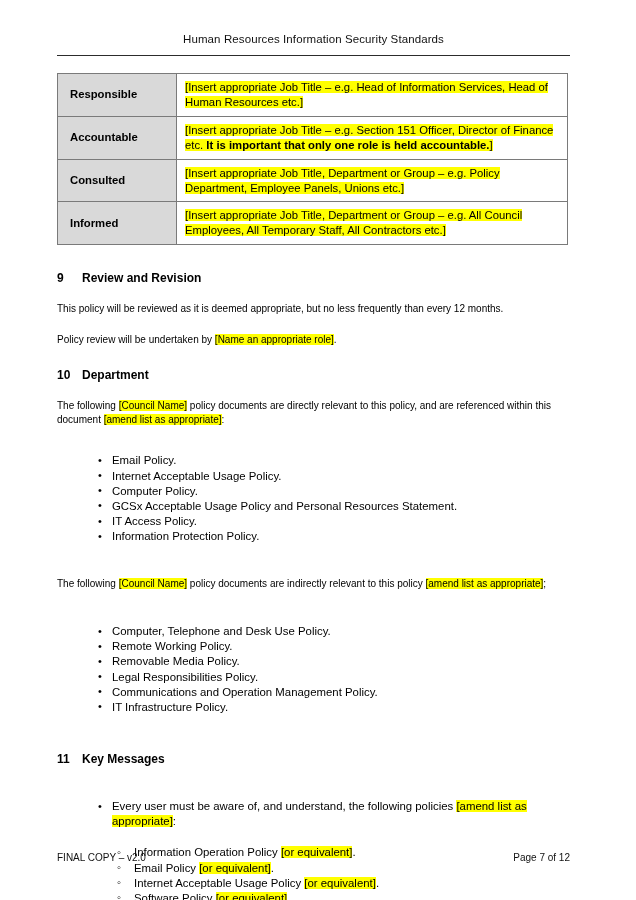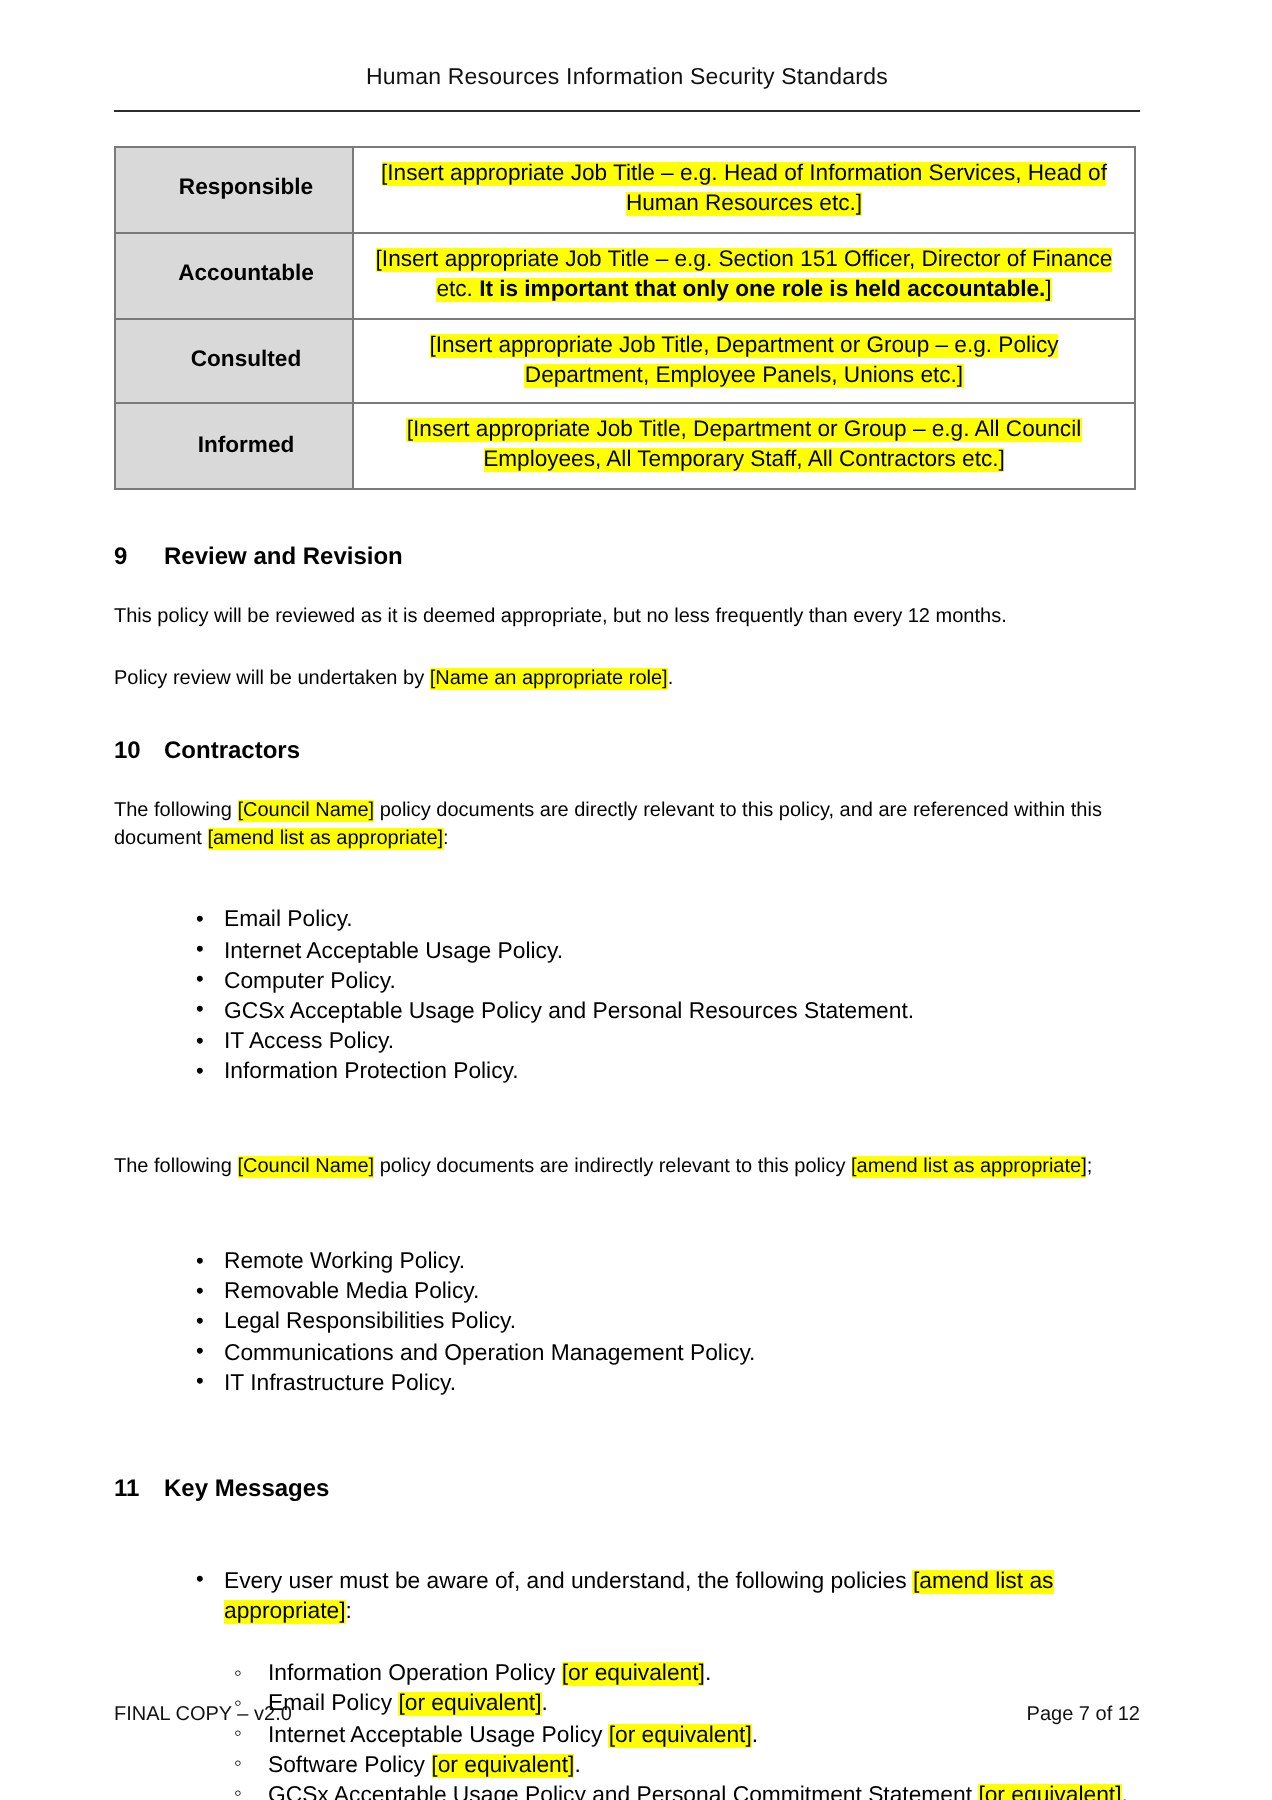--- a/index.html
+++ b/index.html
@@ -40,21 +40,20 @@
     width: 100%;
   }
 
   
   .raci-table {
     margin-top: 17px;
     border-collapse: collapse;
     width: 511px;
     table-layout: fixed;
     border: 1.5px solid #6e6e6e;
-    text-align: center;
   }
   .raci-table td {
     border: 1px solid #7a7a7a;
     vertical-align: middle;
     font-size: 11.3px;
     line-height: 1.32;
   }
   .raci-label {
     width: 106px;
     background: #d9d9d9;
@@ -210,21 +209,21 @@
     <div class="sp-md"></div>
 
     <p class="body">
       <span>Policy review will be undertaken by </span><span class="hl">[Name an appropriate role]</span><span>.</span>
     </p>
 
     <div class="sp-lg"></div>
 
     <h2 class="section">
       <span class="num">10</span>
-      <span>Contractors</span>
+      <span>Department</span>
     </h2>
 
     <div class="sp-md"></div>
 
     <p class="body">
       <span>The following </span><span class="hl">[Council Name]</span><span> policy documents are directly relevant to this policy, and are referenced within this document </span><span class="hl">[amend list as appropriate]</span><span>:</span>
     </p>
 
     <div class="sp-sm"></div>
 
@@ -239,20 +238,21 @@
 
     <div class="sp-md"></div>
 
     <p class="body">
       <span>The following </span><span class="hl">[Council Name]</span><span> policy documents are indirectly relevant to this policy </span><span class="hl">[amend list as appropriate]</span><span>;</span>
     </p>
 
     <div class="sp-md"></div>
 
     <ul class="bullets">
+      <li>Computer, Telephone and Desk Use Policy.</li>
       <li>Remote Working Policy.</li>
       <li>Removable Media Policy.</li>
       <li>Legal Responsibilities Policy.</li>
       <li>Communications and Operation Management Policy.</li>
       <li>IT Infrastructure Policy.</li>
     </ul>
 
     <div class="sp-lg"></div>
 
     <h2 class="section">

